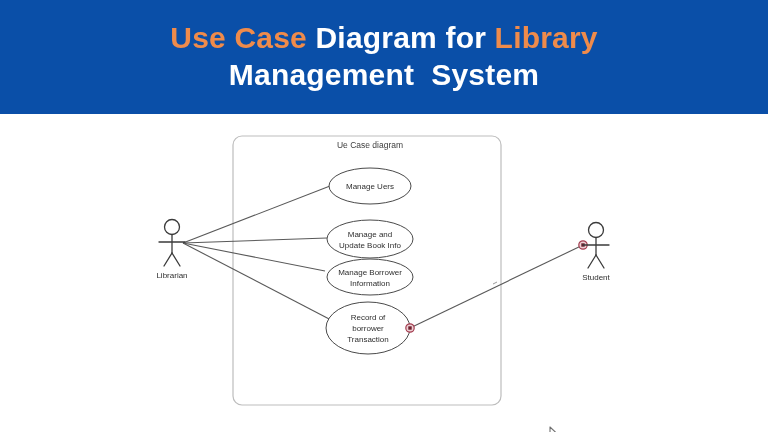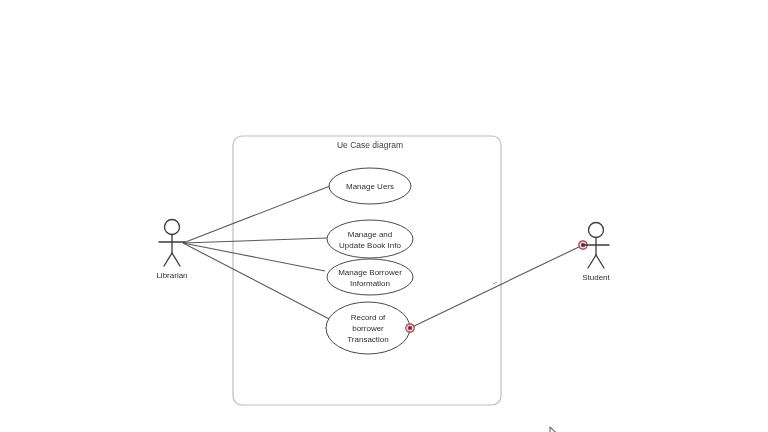--- a/index.html
+++ b/index.html
@@ -78,20 +78,24 @@
     font-size: 8px;
     fill: #2e2e2e;
     font-family: "Liberation Sans", sans-serif;
   }
 </style>
 </head>
 <body>
 
 <div id="page">
 
+  <div class="banner">
+    <div class="banner-line"><span class="hl">Use Case </span><span>Diagram for </span><span class="hl">Library</span></div>
+    <div class="banner-line">Management  System</div>
+  </div>
 
   <div class="canvas">
     <svg width="768" height="318" viewBox="0 0 768 318" xmlns="http://www.w3.org/2000/svg">
 
       <rect x="233" y="22" width="268" height="269" rx="9" ry="9" fill="#ffffff" stroke="#bdbdbd" stroke-width="1.2"></rect>
 
       <text class="sys-title" x="370" y="34" text-anchor="middle">Ue Case diagram</text>
 
       <g stroke="#595959" stroke-width="1.1" fill="none">
         <line x1="183" y1="129" x2="330" y2="72"></line>

